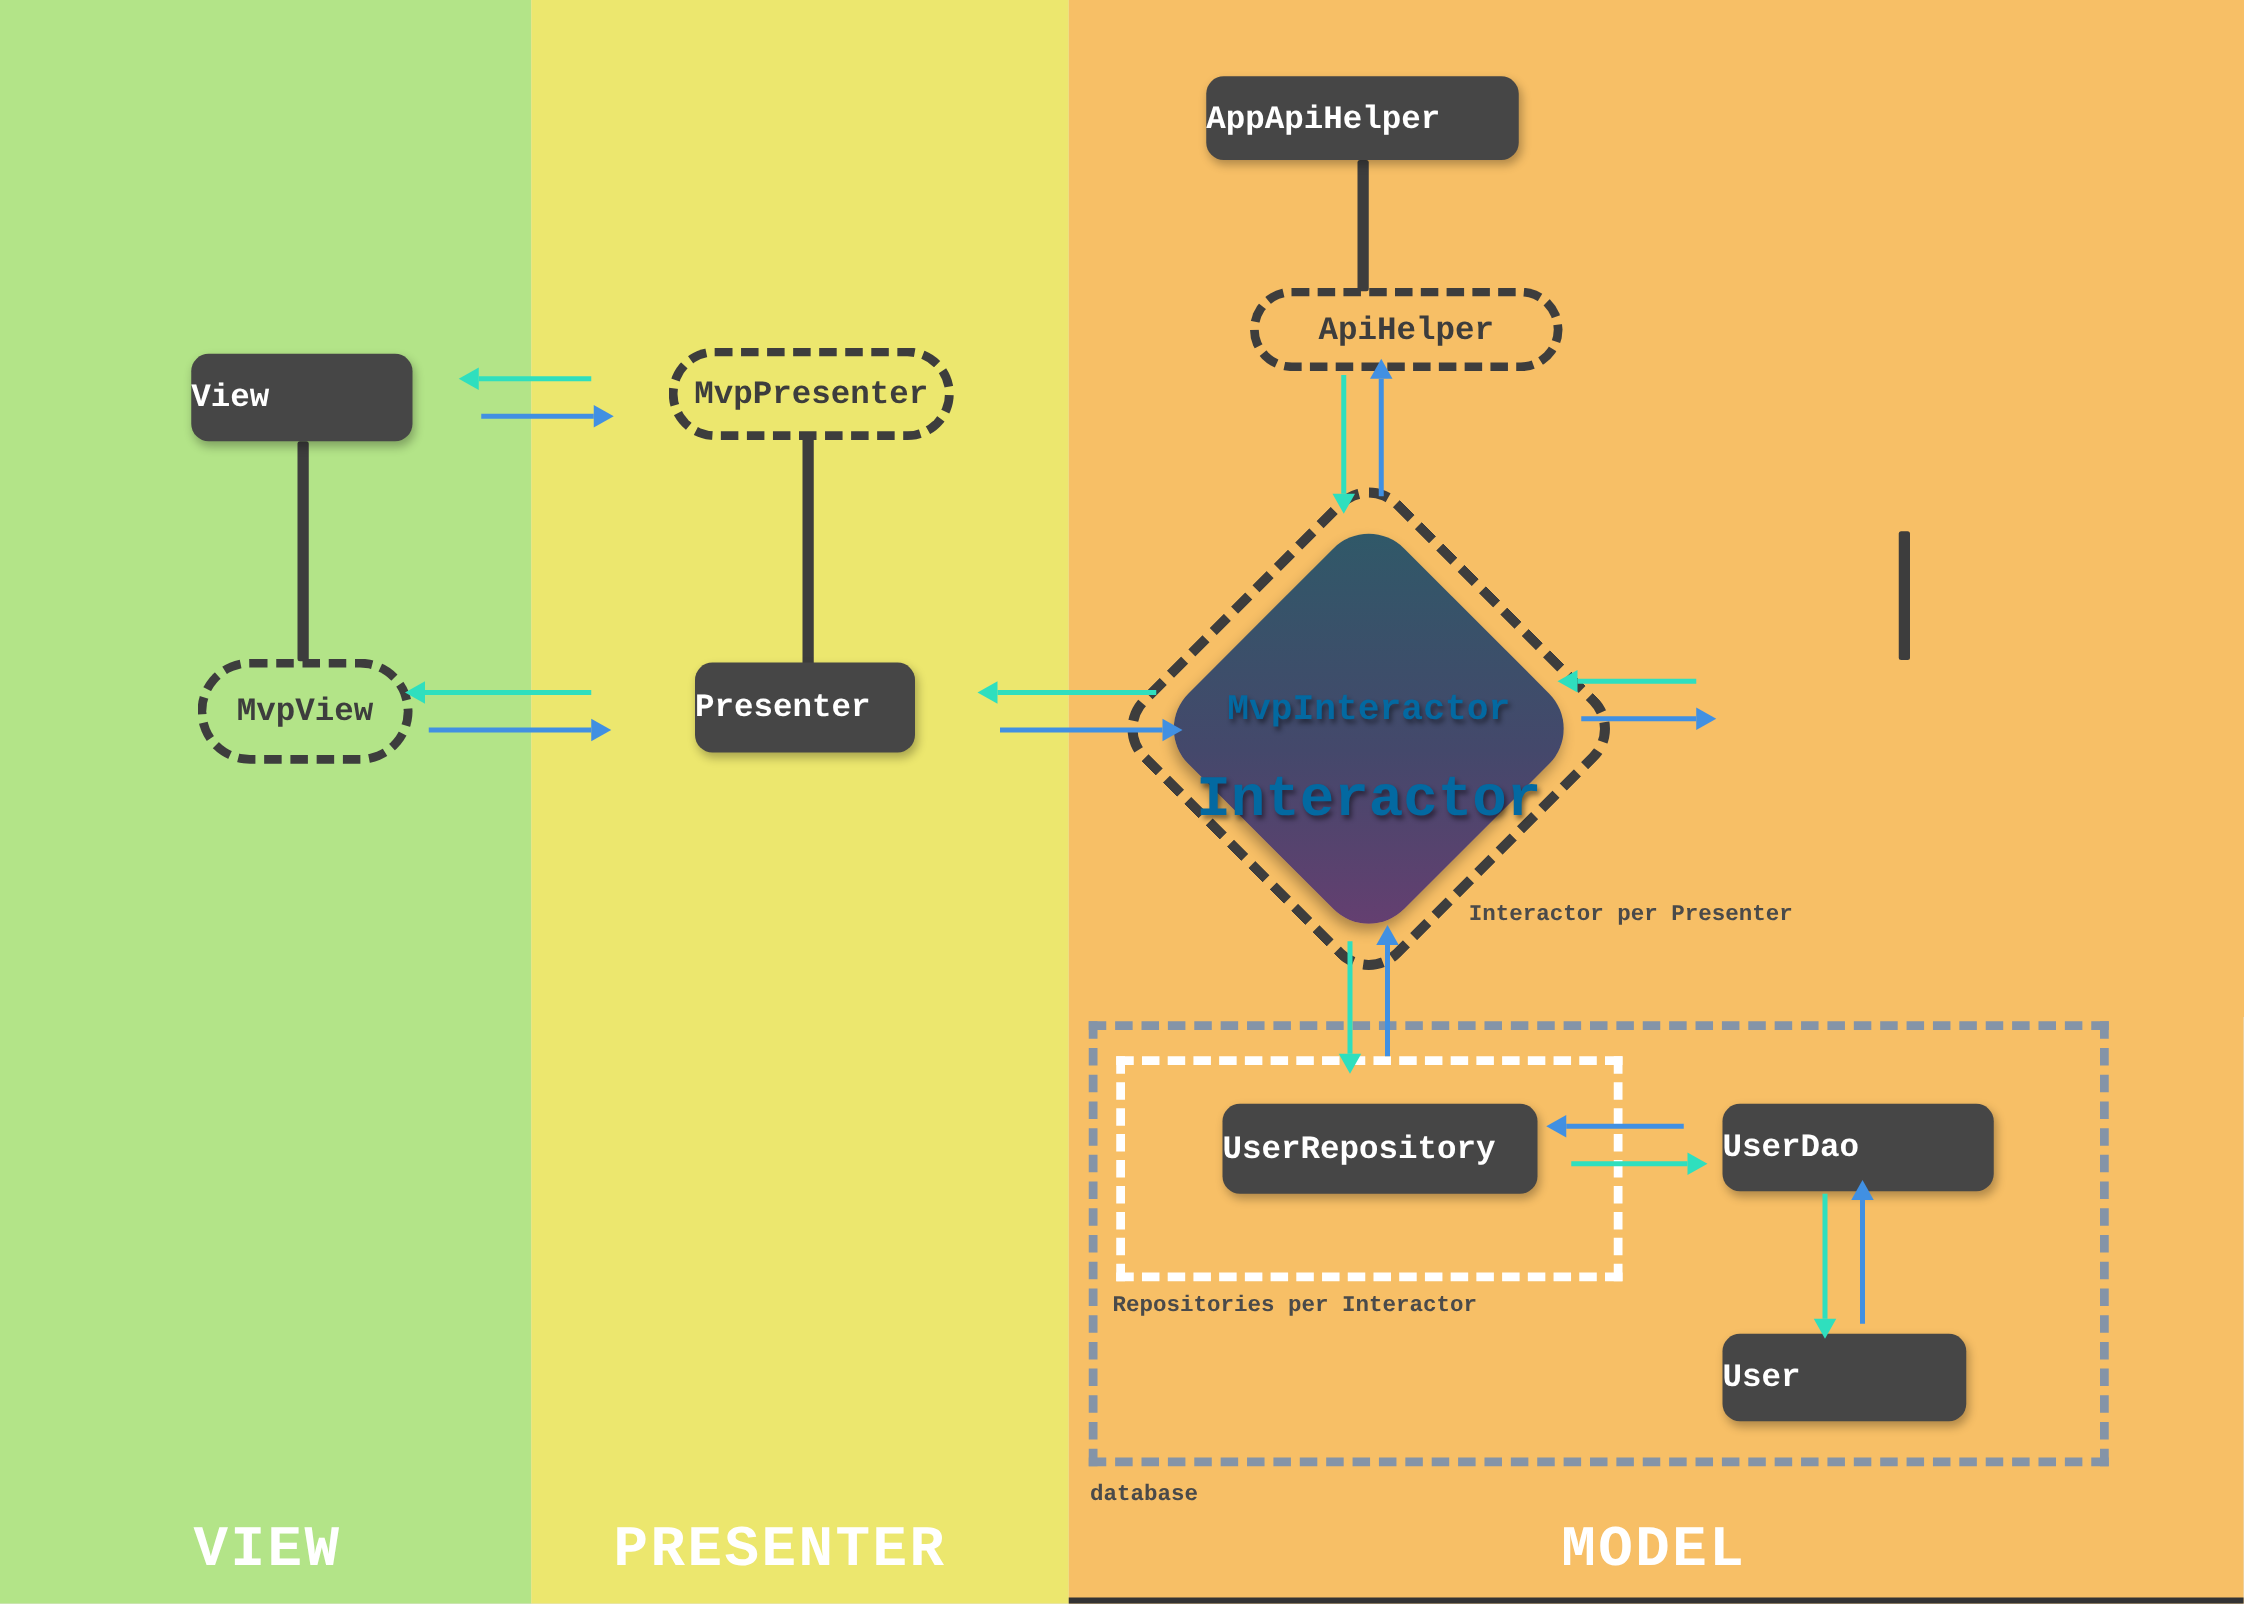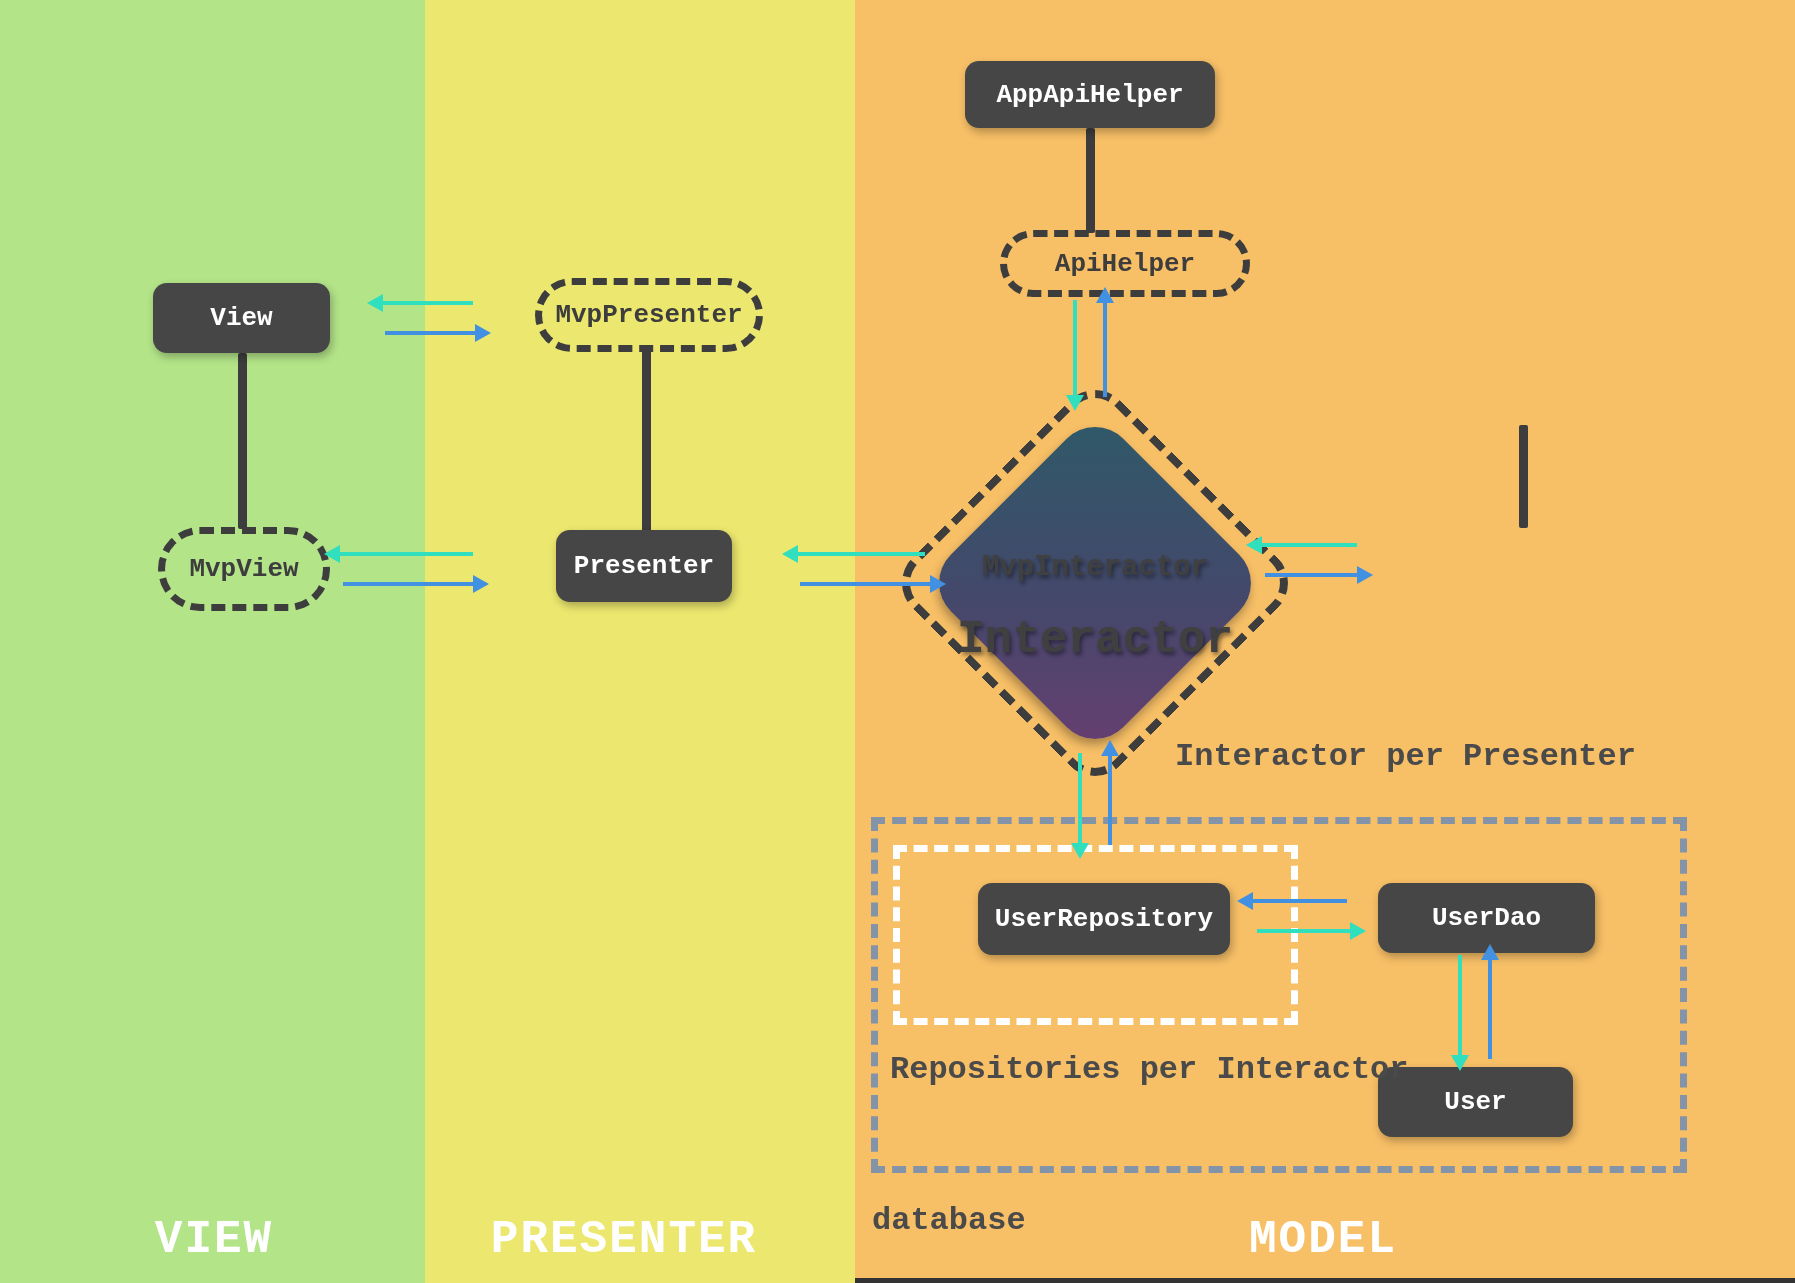--- a/index.html
+++ b/index.html
@@ -17,21 +17,21 @@
   .col-label{
     position:absolute;top:1214px;transform:translateX(-50%);
     color:#fff;font-size:46px;letter-spacing:2px;white-space:nowrap;
   }
   .bottom-edge{position:absolute;left:855px;top:1278px;width:940px;height:5px;background:#333;}
 
   .box{
     position:absolute;box-sizing:border-box;
     background:var(--box-bg);color:#fff;
     border-radius:14px;
-    display:flex;align-items:center;justify-content:center;
+    display:flex;align-items:center;
     font-size:26px;white-space:nowrap;
     box-shadow:2px 4px 8px rgba(0,0,0,0.28);
   }
   .oval{
     position:absolute;box-sizing:border-box;
     border:7px dashed var(--dash);
     border-radius:60px;
     display:flex;align-items:center;justify-content:center;
     color:var(--dash);font-size:26px;white-space:nowrap;
   }
@@ -46,35 +46,35 @@
   .diamond{
     position:absolute;
     left:973px;top:461px;width:244px;height:244px;
     background:linear-gradient(135deg,var(--diamond-from) 0%,#44486b 55%,var(--diamond-to) 100%);
     border-radius:40px;
     transform:rotate(45deg);
     box-shadow:3px 5px 10px rgba(0,0,0,0.3);
   }
   .diamond-sub,.diamond-main{
     position:absolute;left:895px;width:400px;text-align:center;
-    color:#404040;text-shadow:2px 3px 4px rgba(0,0,0,0.45);white-space:nowrap;
+    color:#0369a1;text-shadow:2px 3px 4px rgba(0,0,0,0.45);white-space:nowrap;
   }
   .diamond-sub{top:551px;font-size:29px;}
   .diamond-main{top:614px;font-size:46px;}
 
   .dash-frame{position:absolute;box-sizing:border-box;}
   .frame-database{
     left:871px;top:817px;width:816px;height:356px;
     border:7px dashed var(--db-border);
   }
   .frame-repos{
     left:893px;top:845px;width:405px;height:180px;
     border:7px dashed #fff;
   }
-  .annotation{position:absolute;color:var(--text-dark);font-size:32px;white-space:nowrap;margin-top:16px;}
+  .annotation{position:absolute;color:var(--text-dark);font-size:18px;white-space:nowrap;}
 
   .arrow{position:absolute;background:currentColor;}
   .arrow.h{height:4px;}
   .arrow.v{width:4px;}
   .head{position:absolute;width:0;height:0;}
   .head.w{top:-7px;left:-16px;border:9px solid transparent;border-right:16px solid currentColor;border-left:none;}
   .head.e{top:-7px;right:-16px;border:9px solid transparent;border-left:16px solid currentColor;border-right:none;}
   .head.n{left:-7px;top:-16px;border:9px solid transparent;border-bottom:16px solid currentColor;border-top:none;}
   .head.s{left:-7px;bottom:-16px;border:9px solid transparent;border-top:16px solid currentColor;border-bottom:none;}
   .teal{color:var(--teal);}

